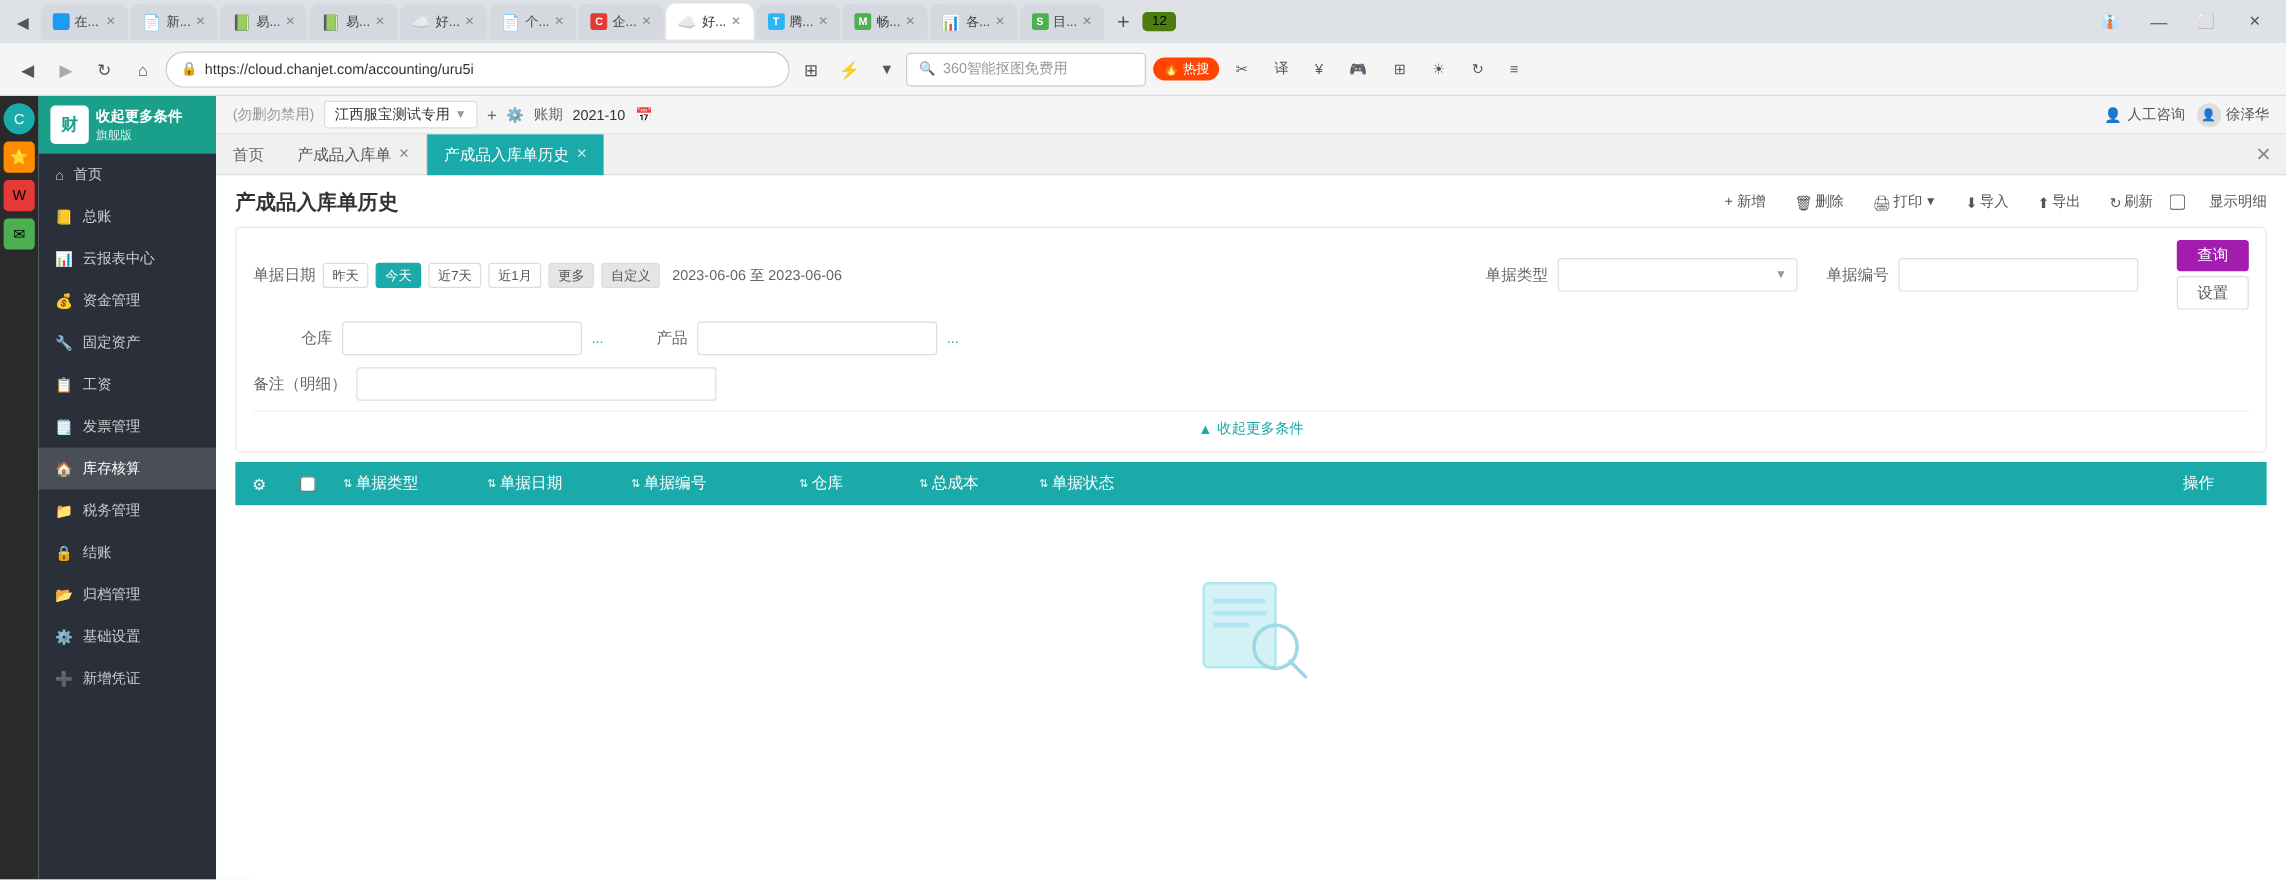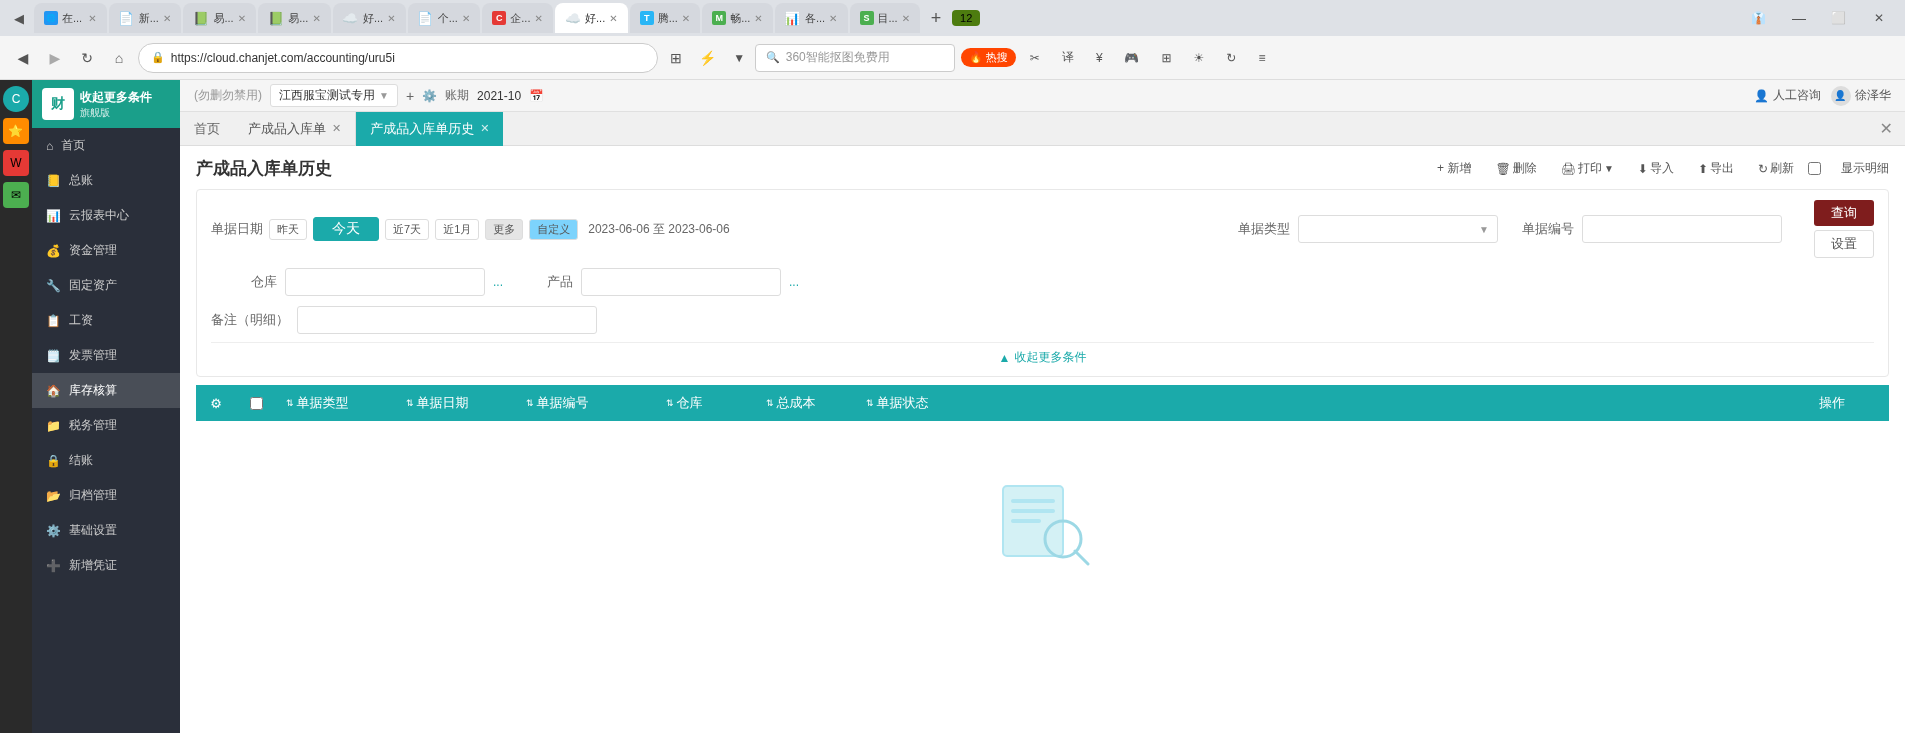--- a/index.html
+++ b/index.html
@@ -269,43 +269,43 @@
           </label>
         </div>
       </div>
 
       <div style="background:#fff;border:1px solid #e8e8e8;border-radius:4px;padding:10px 14px;margin-bottom:8px;">
 
         <div style="display:flex;align-items:center;gap:24px;margin-bottom:10px;">
           <div style="display:flex;align-items:center;gap:6px;">
             <span style="font-size:13px;color:#666;white-space:nowrap;">单据日期</span>
             <button style="padding:2px 7px;font-size:11px;border:1px solid #ddd;border-radius:3px;cursor:pointer;color:#555;background:white;"><span>昨天</span></button>
-            <button style="padding:2px 18px;font-size:14px;border:1px solid #1baaaa;border-radius:3px;cursor:pointer;color:white;background:#1baaaa;"><span>今天</span></button>
+            <button style="padding:2px 7px;font-size:11px;border:1px solid #1baaaa;border-radius:3px;cursor:pointer;color:white;background:#1baaaa;"><span>今天</span></button>
             <button style="padding:2px 7px;font-size:11px;border:1px solid #ddd;border-radius:3px;cursor:pointer;color:#555;background:white;"><span>近7天</span></button>
             <button style="padding:2px 7px;font-size:11px;border:1px solid #ddd;border-radius:3px;cursor:pointer;color:#555;background:white;"><span>近1月</span></button>
             <button style="padding:2px 7px;font-size:11px;border:1px solid #ddd;border-radius:3px;cursor:pointer;color:#555;background:#e5e5e5;"><span>更多</span></button>
-            <button style="padding:2px 7px;font-size:11px;border:1px solid #ddd;border-radius:3px;cursor:pointer;color:#555;background:#7dd3fc;"><span>自定义</span></button>
+            <button style="padding:2px 7px;font-size:11px;border:1px solid #ddd;border-radius:3px;cursor:pointer;color:#555;background:#e5e5e5;"><span>自定义</span></button>
             <span style="font-size:12px;color:#666;margin-left:4px;">2023-06-06 至 2023-06-06</span>
           </div>
 
           <div style="display:flex;align-items:center;gap:8px;margin-left:auto;">
             <span style="font-size:13px;color:#666;white-space:nowrap;">单据类型</span>
             <div style="width:200px;height:28px;border:1px solid #ddd;border-radius:3px;font-size:12px;padding:0 8px;display:flex;align-items:center;justify-content:space-between;cursor:pointer;background:white;">
               <span style="color:#ccc;"></span>
               <span style="color:#999;font-size:10px;">▼</span>
             </div>
           </div>
 
           <div style="display:flex;align-items:center;gap:8px;">
             <span style="font-size:13px;color:#666;white-space:nowrap;">单据编号</span>
             <input style="width: 200px; height: 28px; border: 1px solid rgb(221, 221, 221); border-radius: 3px; font-size: 12px; padding: 0px 8px;" type="text">
           </div>
 
           <div style="display:flex;flex-direction:column;gap:4px;margin-left:8px;">
-            <button style="background:#7f1d1d;color:white;border:none;padding:4px 16px;border-radius:3px;cursor:pointer;font-size:13px;">查询</button>
+            <button style="background:#a21caf;color:white;border:none;padding:4px 16px;border-radius:3px;cursor:pointer;font-size:13px;">查询</button>
             <button style="background:white;color:#555;border:1px solid #ddd;padding:4px 16px;border-radius:3px;cursor:pointer;font-size:13px;">设置</button>
           </div>
         </div>
 
         <div style="display:flex;align-items:center;gap:24px;margin-bottom:10px;">
 
           <div style="display:flex;align-items:center;gap:8px;margin-left:40px;">
             <span style="font-size:13px;color:#666;white-space:nowrap;">仓库</span>
             <input style="width: 200px; height: 28px; border: 1px solid rgb(221, 221, 221); border-radius: 3px; font-size: 12px; padding: 0px 8px;" type="text">
             <span style="color:#1baaaa;font-size:12px;cursor:pointer;"><span>...</span></span>

